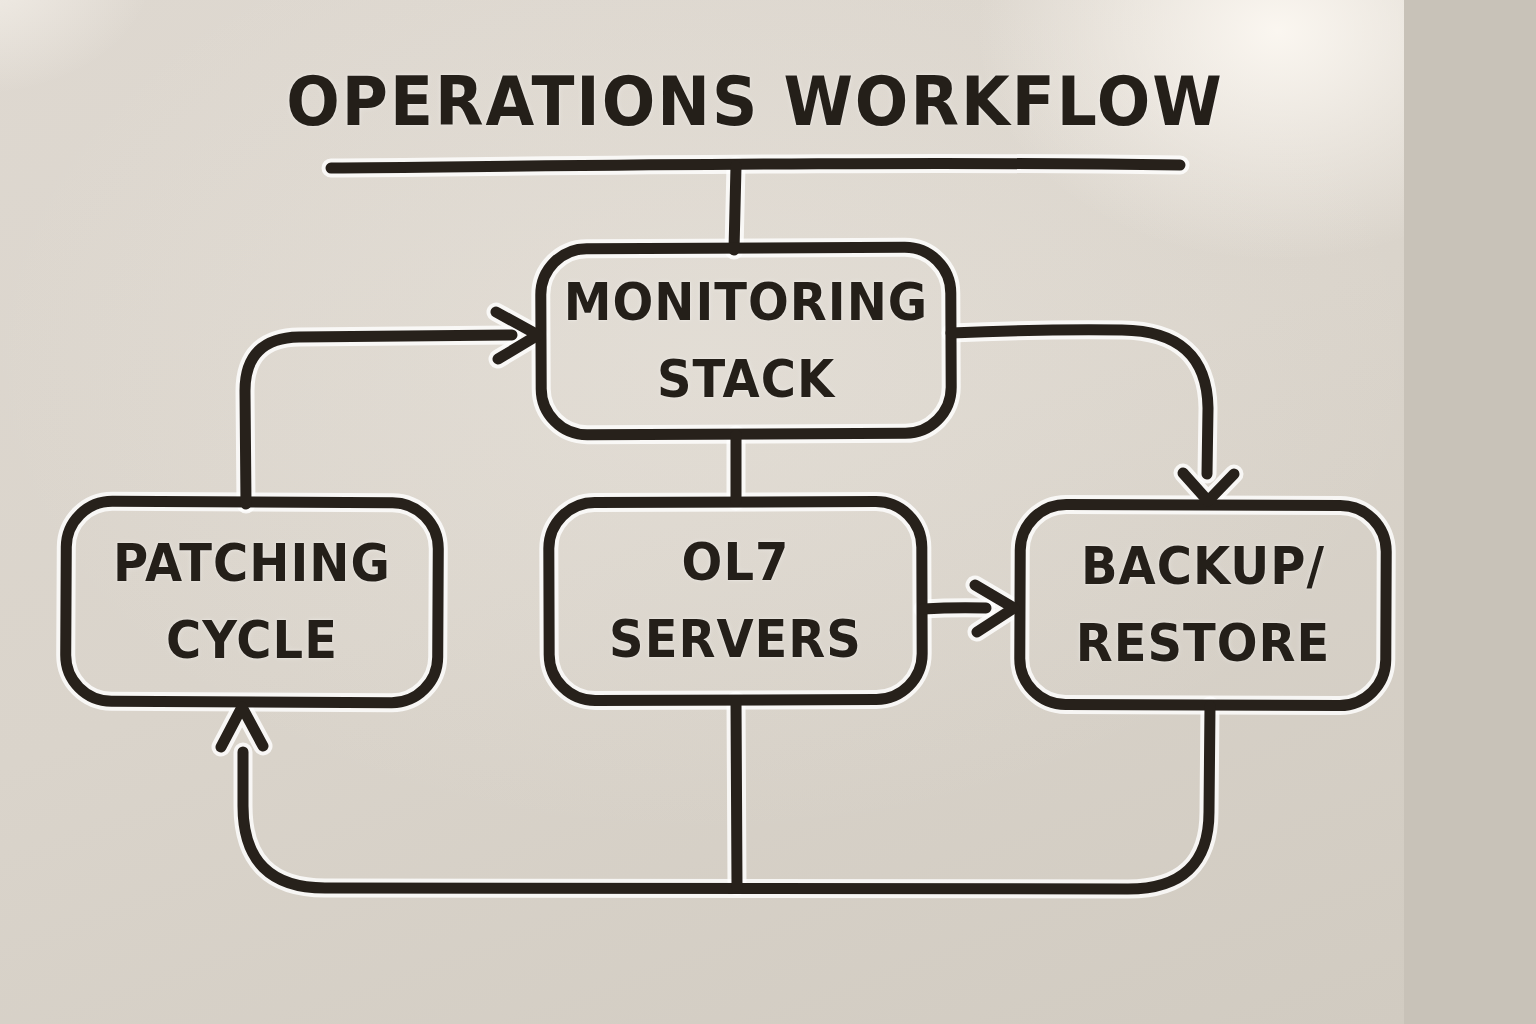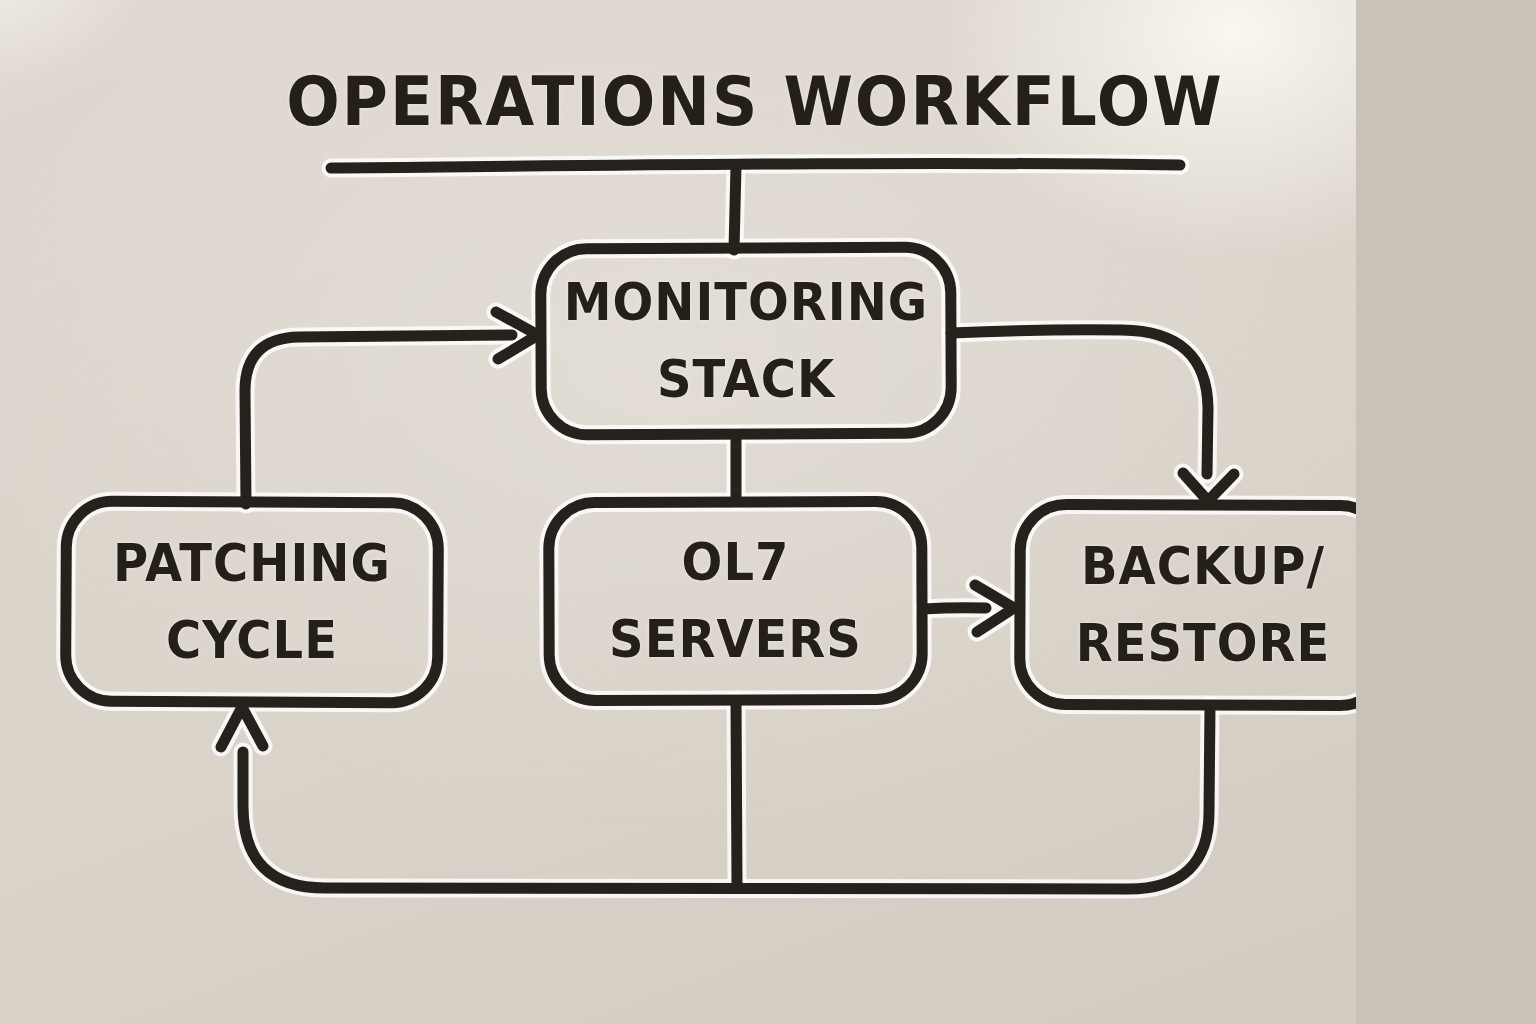--- a/index.html
+++ b/index.html
@@ -6,20 +6,21 @@
   .board{
     position:relative;
     width:1356px;height:1024px;
     overflow:hidden;
     font-family:"DejaVu Sans","Liberation Sans",sans-serif;
     background:
       radial-gradient(420px 320px at 91% 3%, rgba(252,248,242,.95), rgba(252,248,242,0) 72%),
       radial-gradient(260px 180px at -2% -3%, rgba(250,246,240,.75), rgba(250,246,240,0) 70%),
       radial-gradient(900px 600px at 50% 35%, rgba(240,236,229,.35), rgba(240,236,229,0) 80%),
       linear-gradient(160deg,#ded8d0 0%,#dad4cb 50%,#d1cbc1 100%);
+    padding-left: 48px;
   }
   svg{position:absolute;left:0;top:0;}
   .halo{stroke:rgba(255,255,255,.8);stroke-width:19;fill:none;
         stroke-linecap:round;stroke-linejoin:round;}
   .ink{stroke:#27211b;stroke-width:11;fill:none;
        stroke-linecap:round;stroke-linejoin:round;}
   .label{
     position:absolute;display:flex;flex-direction:column;
     align-items:center;justify-content:center;text-align:center;
     color:#241f19;font-weight:700;font-size:48px;line-height:71px;

